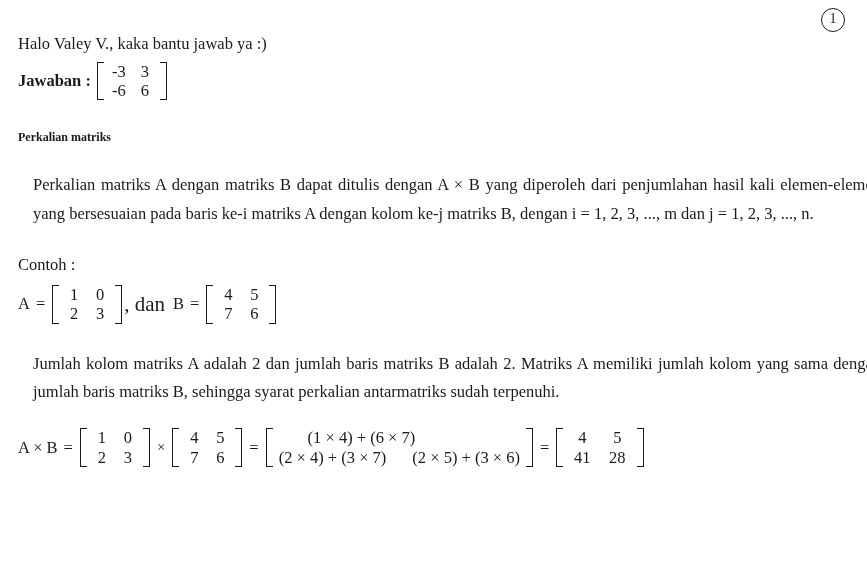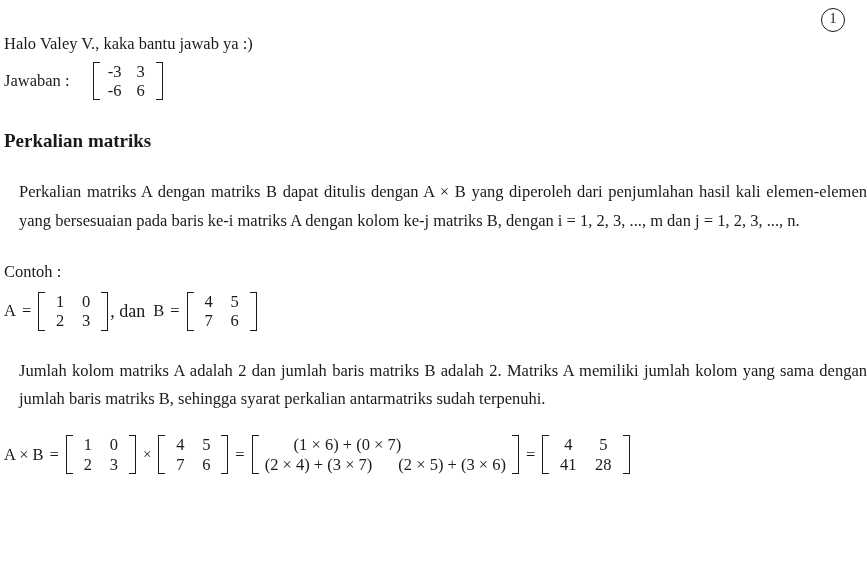--- a/index.html
+++ b/index.html
@@ -33,48 +33,48 @@
     border: 1.4px solid #1a1a1a;
     border-radius: 50%;
     font-size: 14px;
     line-height: 20px;
     text-align: center;
     font-family: "Liberation Serif", serif;
   }
 
   .content {
     position: absolute;
-    left: 4px;
+    left: 18px;
     top: 36px;
     width: 848px;
   }
 
   .line {
     font-size: 16.5px;
     line-height: 1.0;
     margin: 0;
     white-space: nowrap;
   }
 
   .greeting { margin-bottom: 9px; }
 
   .answer-line {
     display: flex;
     align-items: center;
     font-size: 16.5px;
     margin-bottom: 0;
   }
-  .answer-label { margin-right: 22px; }
+  .answer-label { margin-right: 5px; font-weight: bold; }
 
   .spacer-sm { height: 19px; }
   .spacer-xs { height: 11px; }
   .spacer-xxs { height: 7px; }
 
   .heading-bold {
-    font-size: 19px;
+    font-size: 12px;
     font-weight: bold;
     margin: 0;
   }
 
   .para {
     font-size: 16.5px;
     line-height: 1.72;
     text-align: justify;
     text-justify: inter-word;
     margin: 15px;
@@ -132,21 +132,21 @@
     font-size: 16.5px;
     white-space: nowrap;
   }
   .op {
     margin: 0 6px;
     font-size: 16.5px;
   }
   .op.times { font-size: 15px; }
   .label-a { font-size: 16.5px; }
 
-  .inline-text { font-size: 18px; }
+  .inline-text { font-size: 21px; }
 </style>
 </head>
 <body>
 
 <div class="page">
 
   <div class="page-number">1</div>
 
   <div class="content">
 
@@ -267,21 +267,21 @@
         </span>
         <span class="bracket right"></span>
       </span>
 
       <span class="op">=</span>
 
       <span class="matrix">
         <span class="bracket left"></span>
         <span class="mgrid">
           <span class="mrow cols2expr">
-            <span class="mcell">(1 × 6) + (0 × 7)</span>
+            <span class="mcell">(1 × 4) + (6 × 7)</span>
           </span>
           <span class="mrow cols2expr">
             <span class="mcell">(2 × 4) + (3 × 7)</span>
             <span class="mcell">(2 × 5) + (3 × 6)</span>
           </span>
         </span>
         <span class="bracket right"></span>
       </span>
 
       <span class="op">=</span>

